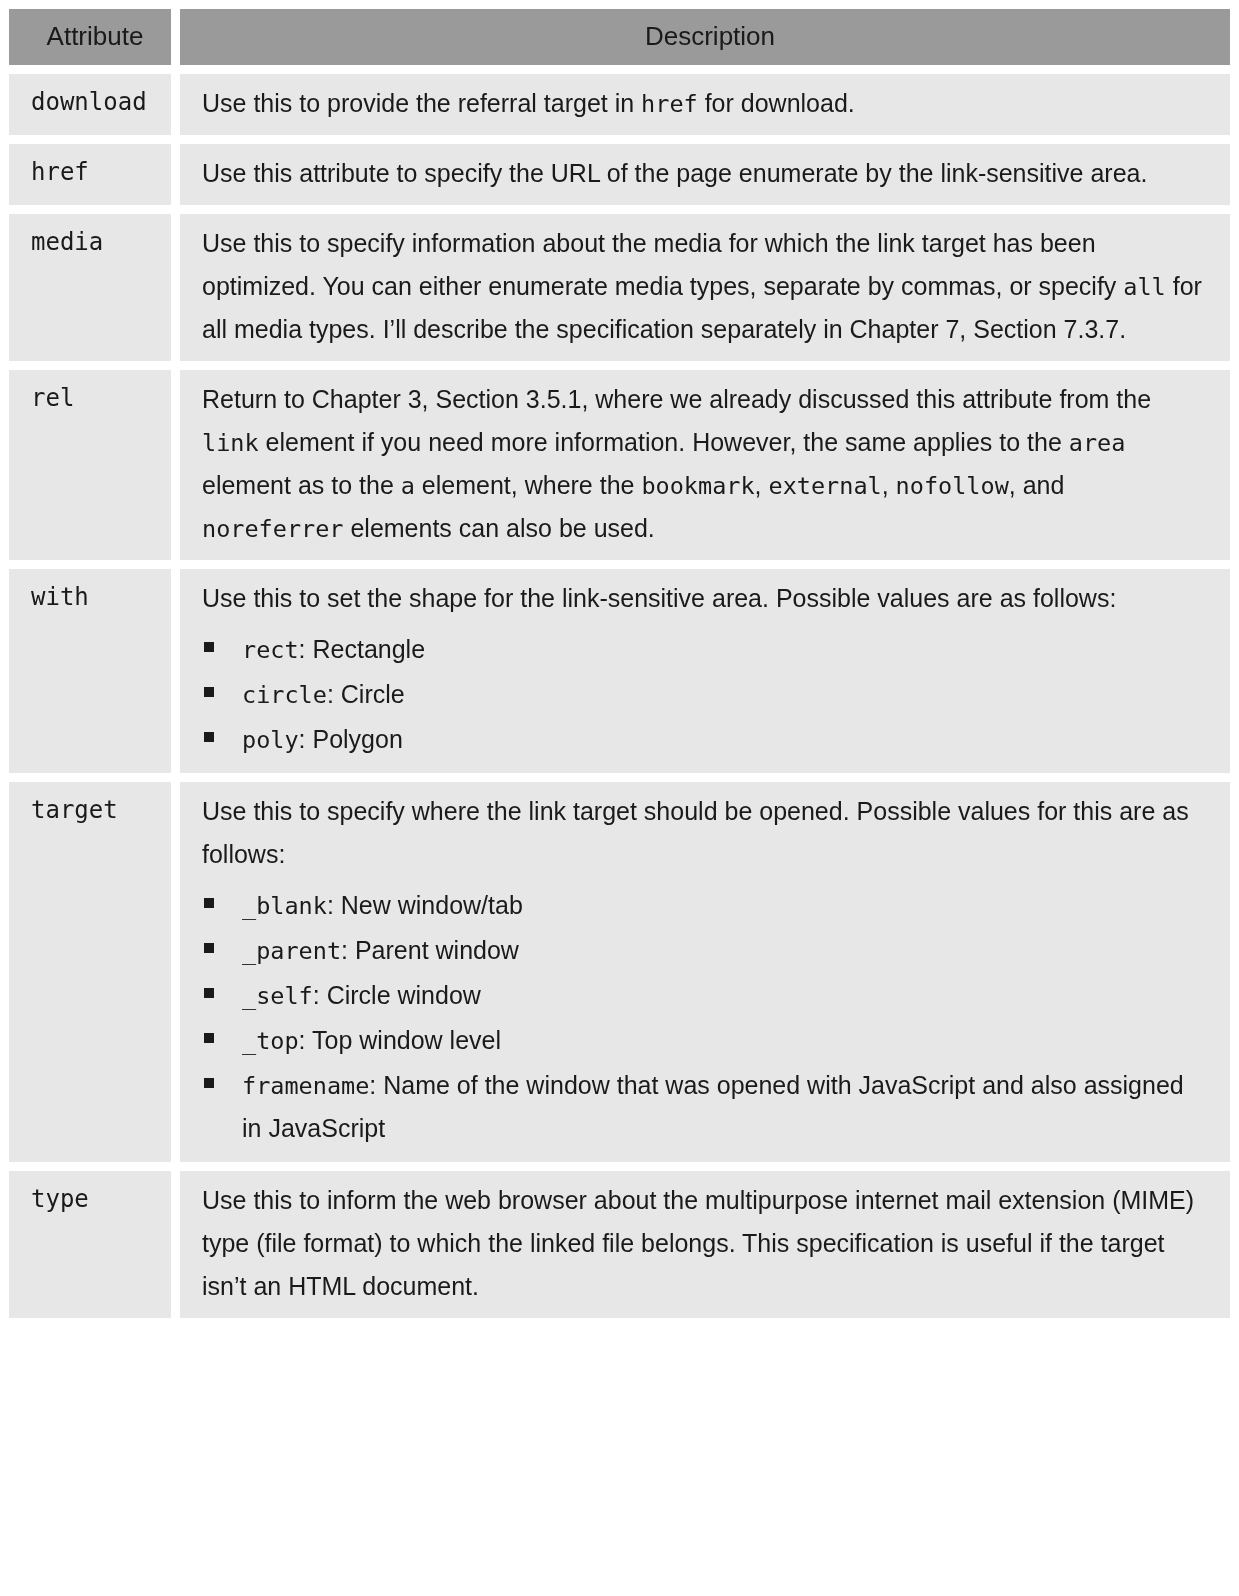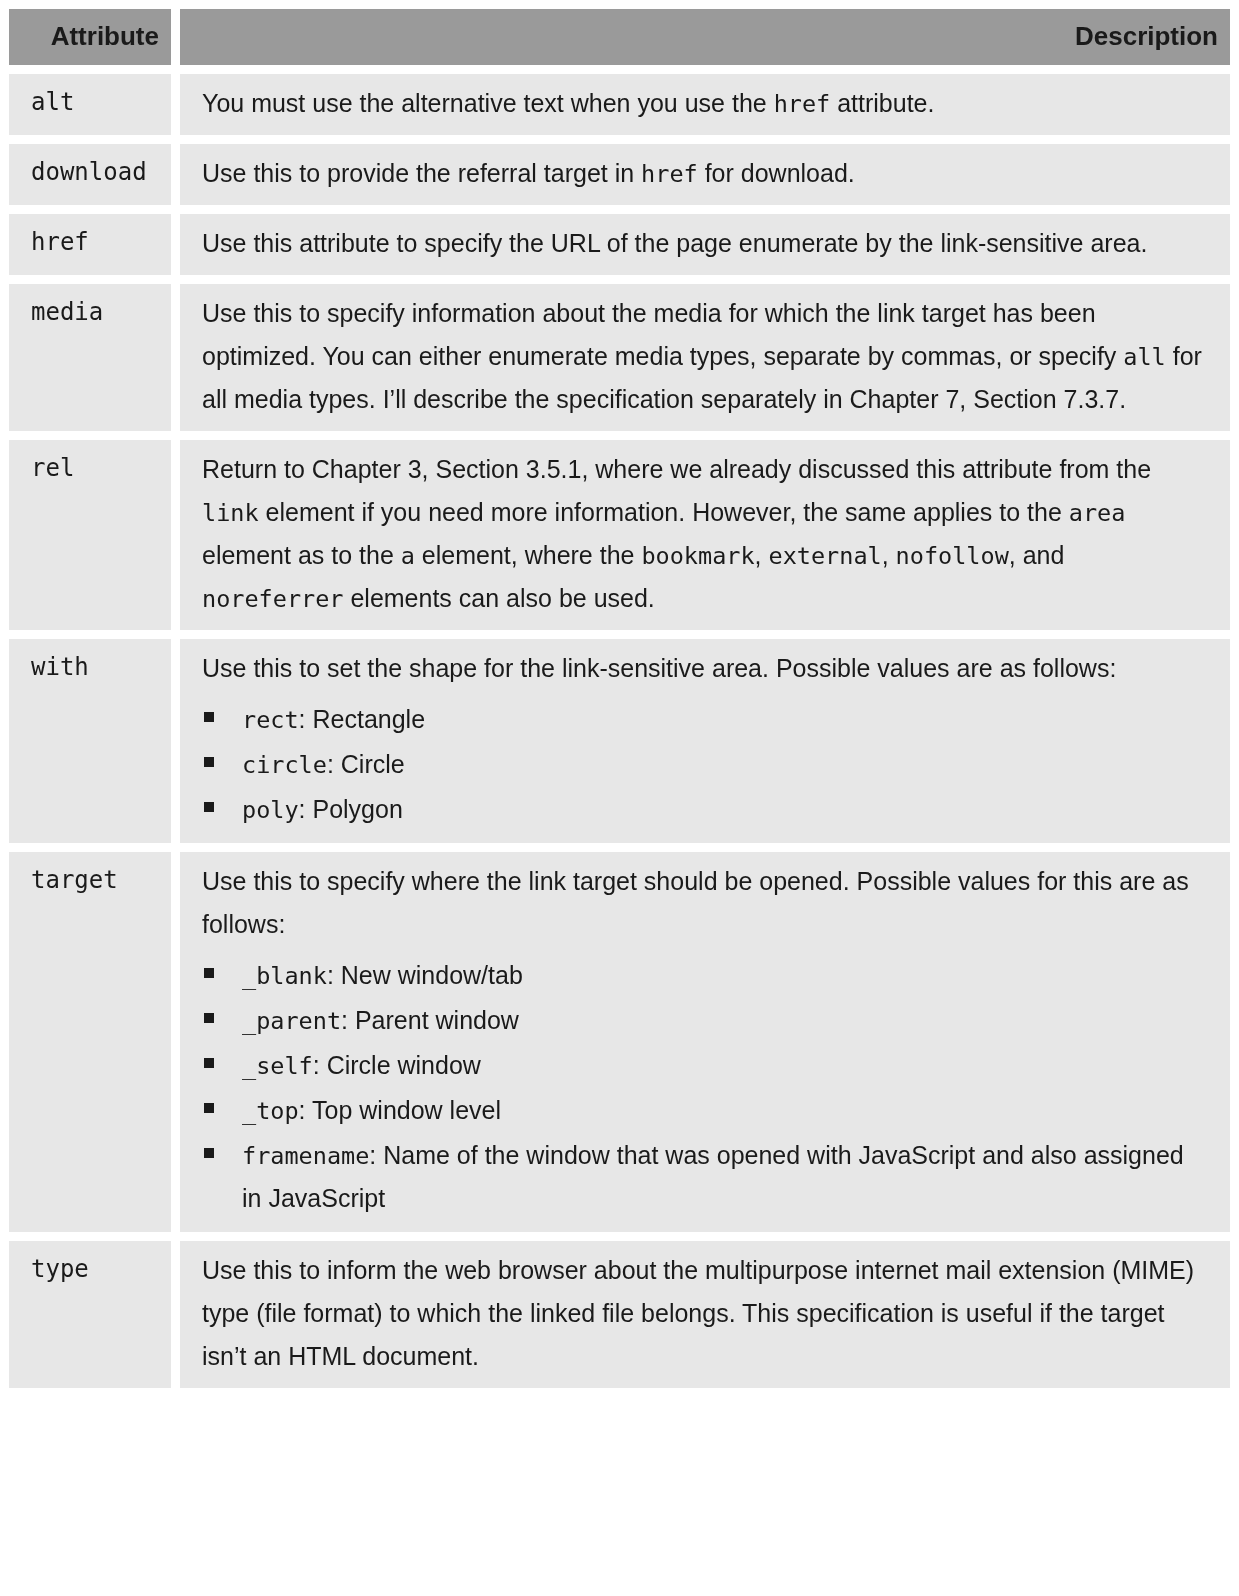--- a/index.html
+++ b/index.html
@@ -20,22 +20,22 @@
   }
   table.doc-table{
     width:1239px;
     table-layout:fixed;
     border-collapse:separate;
     border-spacing:9px;
   }
   col.attr-col{ width:162px; }
   th{
     background:var(--header-bg);
-    text-align:right;
-    font-weight:bold;
+    text-align:center;
+    font-weight:normal;
     font-size:26px;
     line-height:1.3;
     padding:11px 12px 11px 22px;
     color:var(--text);
     margin-left:39px;
   }
   td{
     background:var(--row-bg);
     vertical-align:top;
     font-size:25px;
@@ -85,26 +85,20 @@
       <col>
     </colgroup>
     <thead>
       <tr>
         <th>Attribute</th>
         <th>Description</th>
       </tr>
     </thead>
     <tbody>
         <tr>
-          <td class="attr-cell">alt</td>
-          <td class="desc-cell">
-            <p><span>You must use the alternative text when you use the </span><span class="code">href</span><span> attribute.</span></p>
-          </td>
-        </tr>
-        <tr>
           <td class="attr-cell">download</td>
           <td class="desc-cell">
             <p><span>Use this to provide the referral target in </span><span class="code">href</span><span> for download.</span></p>
           </td>
         </tr>
         <tr>
           <td class="attr-cell">href</td>
           <td class="desc-cell">
             <p><span>Use this attribute to specify the URL of the page enumerate by the link-sensitive area.</span></p>
           </td>

